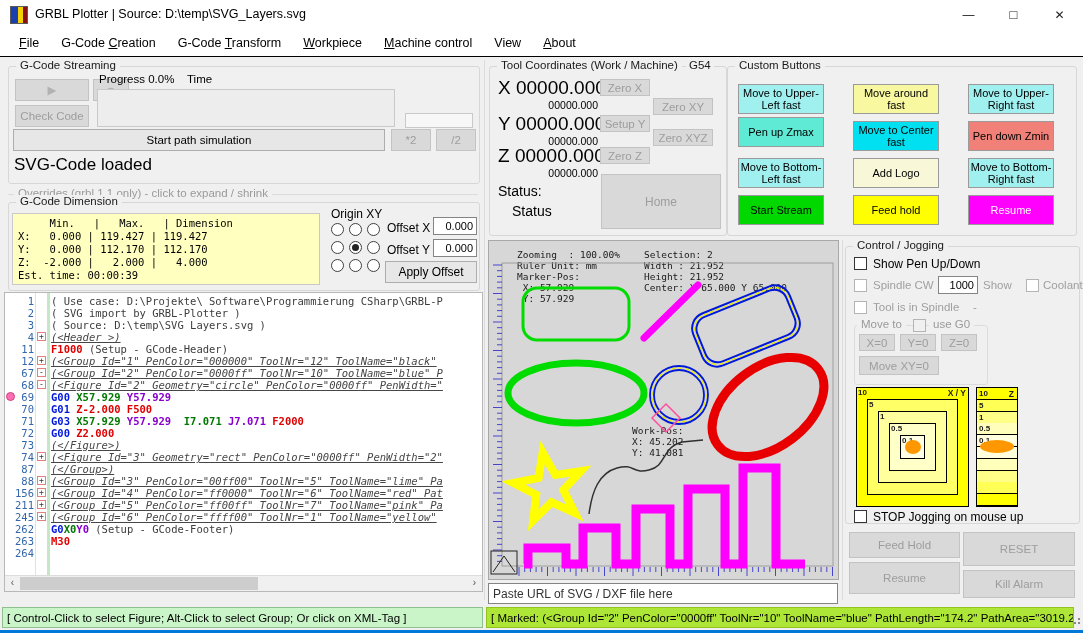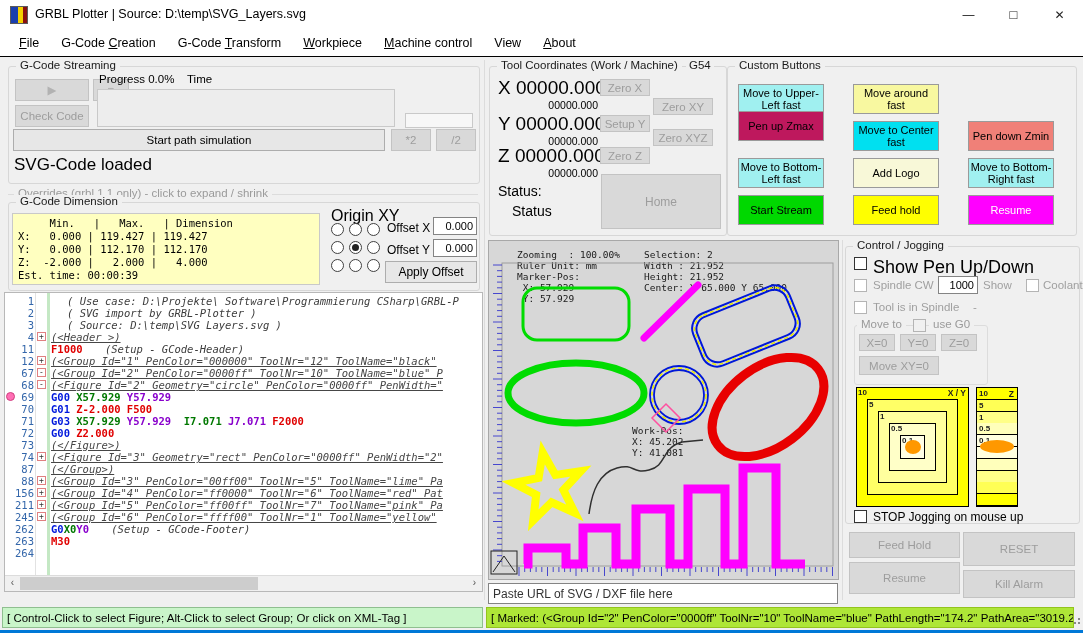--- a/index.html
+++ b/index.html
@@ -35,21 +35,21 @@
   .radio.checked::after{content:"";position:absolute;left:2px;top:2px;width:7px;height:7px;border-radius:50%;background:#222;}
   
   .editor{position:absolute;left:4px;top:292px;width:479px;height:300px;background:#fff;border:1px solid #b8b8b8;box-sizing:border-box;overflow:hidden;}
   .ed-row{position:relative;height:12px;line-height:12px;white-space:pre;font-family:"DejaVu Sans Mono",monospace;font-size:10.5px;}
   .ed-num{position:absolute;left:0;top:0;width:29px;text-align:right;color:#3366aa;}
   .ed-dot{position:absolute;left:1px;top:1px;width:9px;height:9px;border-radius:50%;background:#ff6eb4;border:1px solid #d04080;box-sizing:border-box;}
   .ed-fold{position:absolute;left:32px;top:1px;width:9px;height:9px;border:1px solid #e08080;font-size:8px;line-height:7px;text-align:center;color:#333;background:#fff;box-sizing:border-box;}
   .ed-text{position:absolute;left:46px;top:0;right:0;overflow:hidden;}
   .ed-green{position:absolute;left:42px;top:0;bottom:0;width:3px;background:#c4e8c4;}
   .ed-gutterline{position:absolute;left:30px;top:0;bottom:0;width:1px;background:#e2e2e2;}
-  .tk-cm{color:#3c3c3c;font-style:italic;padding-left:16px;}
+  .tk-cm{color:#3c3c3c;}
   .tk-xml{color:#464646;font-style:italic;text-decoration:underline;}
   .tk-g{color:#0018dd;font-weight:bold;}
   .tk-x{color:#007800;font-weight:bold;}
   .tk-y{color:#8800cc;font-weight:bold;}
   .tk-z{color:#e00000;font-weight:bold;}
   .tk-f{color:#e00000;font-weight:bold;}
   .hscroll{position:absolute;left:0;right:0;bottom:0;height:15px;background:#f0f0f0;border-top:1px solid #dcdcdc;}
   .hs-arrow{position:absolute;top:0;width:15px;height:15px;text-align:center;line-height:14px;font-size:10px;color:#555;}
   .hs-thumb{position:absolute;left:15px;top:1px;width:238px;height:13px;background:#cdcdcd;}
   
@@ -110,21 +110,21 @@
     <div class="svg-loaded" style="left:5px;top:88px">SVG-Code loaded</div>
   </div>
 
   <div style="position:absolute;left:8px;top:194px;width:470px;height:0;border-top:1px solid #dcdcdc">
     <span style="position:absolute;top:-8px;left:6px;background:#f0f0f0;padding:0 4px;font-size:11.5px;color:#9a9a9a;white-space:nowrap">Overrides (grbl 1.1 only) - click to expand / shrink</span>
   </div>
 
   <div class="gb" style="left:8px;top:202px;width:470px;height:87px">
     <span class="t">G-Code Dimension</span>
     <div class="dimbox" id="dimbox" style="left:3px;top:10px;width:308px;height:72px"><div>     Min.   |   Max.   | Dimension</div><div>X:   0.000 | 119.427 | 119.427</div><div>Y:   0.000 | 112.170 | 112.170</div><div>Z:  -2.000 |   2.000 |   4.000</div><div>Est. time: 00:00:39</div></div>
-    <div class="lbl" style="left:322px;top:4px;font-size:16px">Origin XY</div>
+    <div class="lbl" style="left:322px;top:4px;font-size:12px">Origin XY</div>
     <div id="origin-grid"></div>
     <div class="lbl" style="left:378px;top:18px;font-size:12px">Offset X</div>
     <input class="tbox" style="left: 424px; top: 14px; width: 44px; height: 18px; text-align: right;" value="0.000">
     <div class="lbl" style="left:378px;top:40px;font-size:12px">Offset Y</div>
     <input class="tbox" style="left: 424px; top: 36px; width: 44px; height: 18px; text-align: right;" value="0.000">
     <div class="btn" style="left:376px;top:58px;width:92px;height:22px;font-size:12px">Apply Offset</div>
   <div class="radio" style="left: 322px; top: 20px;"></div>
       <div class="radio" style="left: 340px; top: 20px;"></div>
       <div class="radio" style="left: 358px; top: 20px;"></div>
       <div class="radio" style="left: 322px; top: 38px;"></div>
@@ -190,21 +190,22 @@
       <div class="coord-big" style="left: 8px; top: 78px;">Z 00000.000</div>
       <div class="coord-small" style="left: 12px; top: 100px;">00000.000</div>
       <div class="btn dis" style="left: 110px; top: 80px; width: 50px; height: 17px;">Zero Z</div>
     </div>
 
   <div class="gb" style="left:727px;top:66px;width:348px;height:168px">
     <span class="t">Custom Buttons</span>
     <div id="cbgrid"></div>
   <div class="cbtn" style="left: 10px; top: 17px; background: rgb(160, 240, 240); color: rgb(0, 0, 0);">Move to Upper-Left fast</div>
       <div class="cbtn" style="left: 125px; top: 17px; background: rgb(248, 248, 160); color: rgb(0, 0, 0);">Move around fast</div>
-      <div class="cbtn" style="left: 10px; top: 44px; background: #be185d; color: rgb(0, 0, 0);">Pen up Zmax</div>
+      <div class="cbtn" style="left: 240px; top: 17px; background: rgb(160, 240, 240); color: rgb(0, 0, 0);">Move to Upper-Right fast</div>
+      <div class="cbtn" style="left: 10px; top: 50px; background: #5eead4; color: rgb(0, 0, 0);">Pen up Zmax</div>
       <div class="cbtn" style="left: 125px; top: 54px; background: rgb(0, 224, 240); color: rgb(0, 0, 0);">Move to Center fast</div>
       <div class="cbtn" style="left: 240px; top: 54px; background: rgb(240, 128, 120); color: rgb(0, 0, 0);">Pen down Zmin</div>
       <div class="cbtn" style="left: 10px; top: 91px; background: rgb(160, 240, 240); color: rgb(0, 0, 0);">Move to Bottom-Left fast</div>
       <div class="cbtn" style="left: 125px; top: 91px; background: rgb(248, 248, 216); color: rgb(0, 0, 0);">Add Logo</div>
       <div class="cbtn" style="left: 240px; top: 91px; background: rgb(160, 240, 240); color: rgb(0, 0, 0);">Move to Bottom-Right fast</div>
       <div class="cbtn" style="left: 10px; top: 128px; background: rgb(0, 216, 0); color: rgb(0, 0, 0);">Start Stream</div>
       <div class="cbtn" style="left: 125px; top: 128px; background: rgb(255, 255, 0); color: rgb(0, 0, 0);">Feed hold</div>
       <div class="cbtn" style="left: 240px; top: 128px; background: rgb(255, 0, 255); color: rgb(255, 255, 255);">Resume</div>
     </div>
 
@@ -349,21 +350,21 @@
       <path d="M53.7,211.5 L66.4,234 L91.8,230.1 L74.4,249 L85.9,272 L62.5,261.3 L44.2,279.4 L47.2,253.8 L24.4,242 L49.6,236.9 Z" fill="none" stroke="#ffff00" stroke-width="8"></path>
       <path d="M100,273 C103,250 110,232 128,227 C146,222 142,233 160,229 C178,225 172,207 193,201 L214,199" fill="none" stroke="#303030" stroke-width="1.5"></path>
       <polyline points="35,323 39,323 39,307 77,307 77,323 94,323 94,287 127,287 127,323 147,323 147,268 181,268 181,323 199,323 199,248 236,248 236,323 254,323 254,227 287,227 287,323 316,323" fill="none" stroke="#ff00ff" stroke-width="9"></polyline>
     </svg>
   </div>
   <input class="url-input" value="Paste URL of SVG / DXF file here" style="">
 
   <div class="gb" style="left:845px;top:246px;width:233px;height:276px">
     <span class="t">Control / Jogging</span>
     <div class="cb" style="left:8px;top:10px"></div>
-    <div class="lbl" style="left:27px;top:10px;font-size:18px">Show Pen Up/Down</div>
+    <div class="lbl" style="left:27px;top:10px;font-size:12px">Show Pen Up/Down</div>
     <div class="cb dis" style="left:8px;top:32px"></div>
     <div class="lbl gray" style="left:27px;top:32px">Spindle CW</div>
     <input class="tbox" style="left: 92px; top: 29px; width: 40px; height: 18px; text-align: right;" value="1000">
     <div class="lbl gray" style="left:137px;top:32px">Show</div>
     <div class="cb dis" style="left:180px;top:32px"></div>
     <div class="lbl gray" style="left:197px;top:32px">Coolant</div>
     <div class="cb dis" style="left:8px;top:54px"></div>
     <div class="lbl gray" style="left:27px;top:54px">Tool is in Spindle</div>
     <div class="lbl gray" style="left:127px;top:54px">-</div>
     <div class="gb" style="left:8px;top:78px;width:132px;height:58px;border-color:#dcdcdc">

